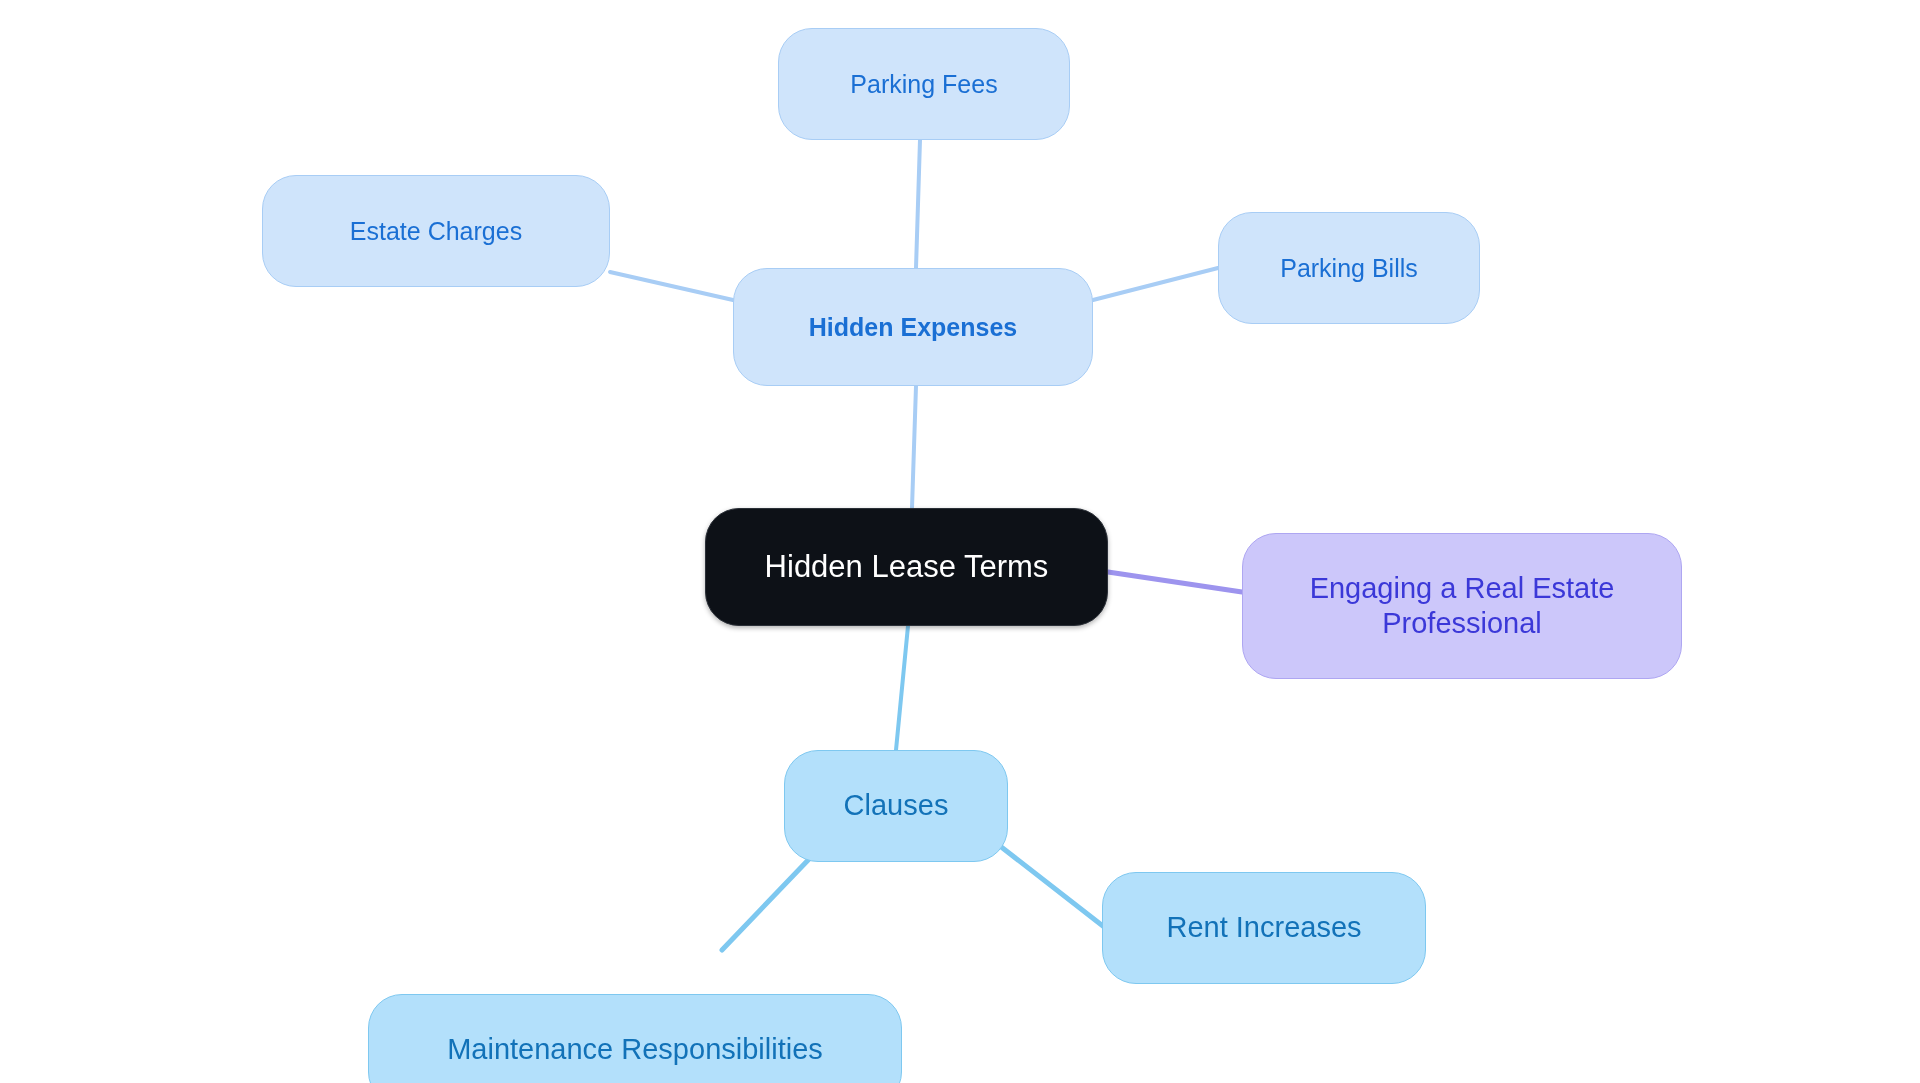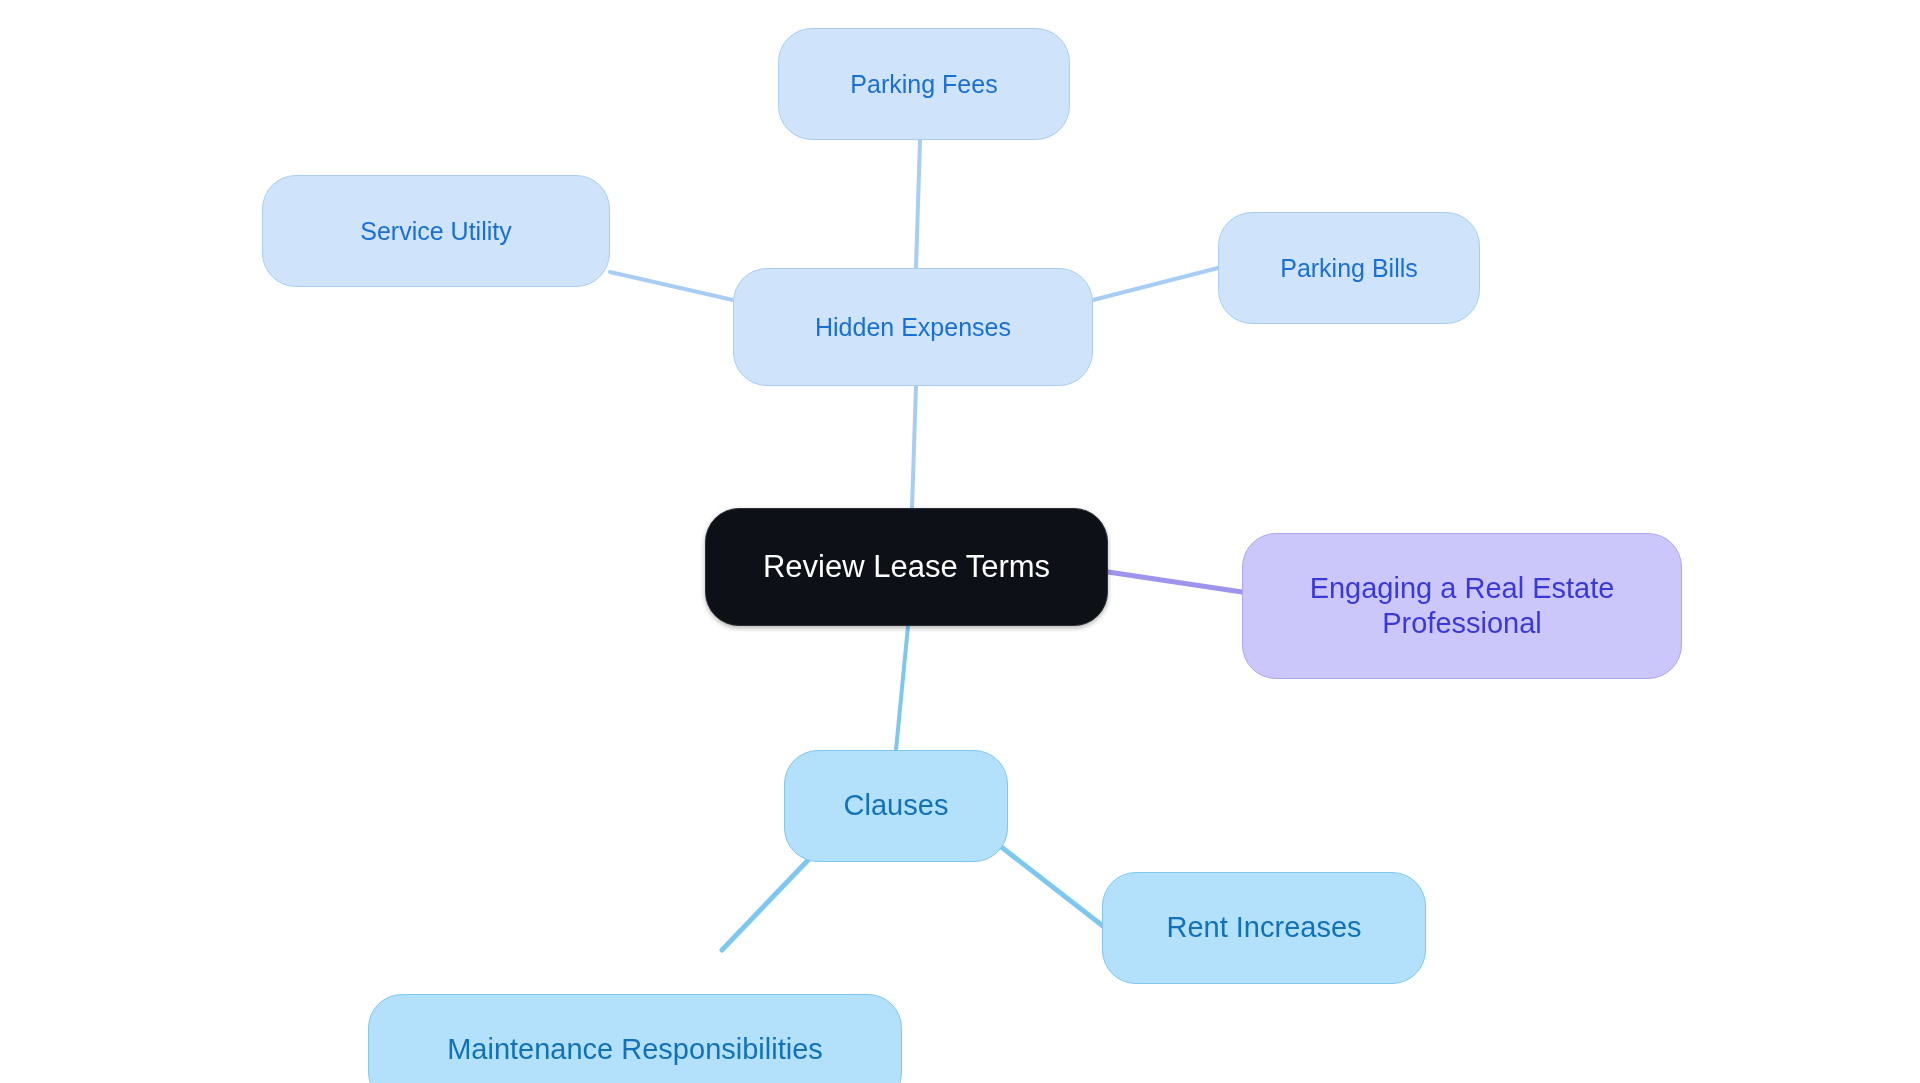--- a/index.html
+++ b/index.html
@@ -85,24 +85,24 @@
         <line x1="733" y1="300" x2="610" y2="272" stroke="#a8cdf5" stroke-width="4" stroke-linecap="round"></line>
         <line x1="1093" y1="300" x2="1218" y2="268" stroke="#a8cdf5" stroke-width="4" stroke-linecap="round"></line>
         <line x1="1108" y1="572" x2="1242" y2="592" stroke="#9d94ee" stroke-width="5" stroke-linecap="round"></line>
         <line x1="908" y1="626" x2="896" y2="750" stroke="#7ec8f0" stroke-width="4" stroke-linecap="round"></line>
         <line x1="812" y1="856" x2="722" y2="950" stroke="#7ec8f0" stroke-width="5" stroke-linecap="round"></line>
         <line x1="1000" y1="846" x2="1108" y2="930" stroke="#7ec8f0" stroke-width="5" stroke-linecap="round"></line>
       </g>
   </svg>
 
   <div id="node-layer">
-      <div class="node root" style="left: 705px; top: 508px; width: 403px; height: 118px;">Review Lease Terms</div>
-      <div class="node pale" style="left: 733px; top: 268px; width: 360px; height: 118px;">Hidden Expenses</div>
+      <div class="node root" style="left: 705px; top: 508px; width: 403px; height: 118px;">Hidden Lease Terms</div>
+      <div class="node pale" style="left: 733px; top: 268px; width: 360px; height: 118px; font-weight: bold;">Hidden Expenses</div>
       <div class="node pale" style="left: 778px; top: 28px; width: 292px; height: 112px;">Parking Fees</div>
-      <div class="node pale" style="left: 262px; top: 175px; width: 348px; height: 112px;">Service Utility</div>
+      <div class="node pale" style="left: 262px; top: 175px; width: 348px; height: 112px;">Estate Charges</div>
       <div class="node pale" style="left: 1218px; top: 212px; width: 262px; height: 112px;">Parking Bills</div>
       <div class="node lavender" style="left: 1242px; top: 533px; width: 440px; height: 146px;">Engaging a Real Estate
 Professional</div>
       <div class="node sky" style="left: 784px; top: 750px; width: 224px; height: 112px;">Clauses</div>
       <div class="node sky" style="left: 368px; top: 946px; width: 534px; height: 112px; margin-top: 48px;">Maintenance Responsibilities</div>
       <div class="node sky" style="left: 1102px; top: 872px; width: 324px; height: 112px;">Rent Increases</div>
     </div>
 
 </div>
 

